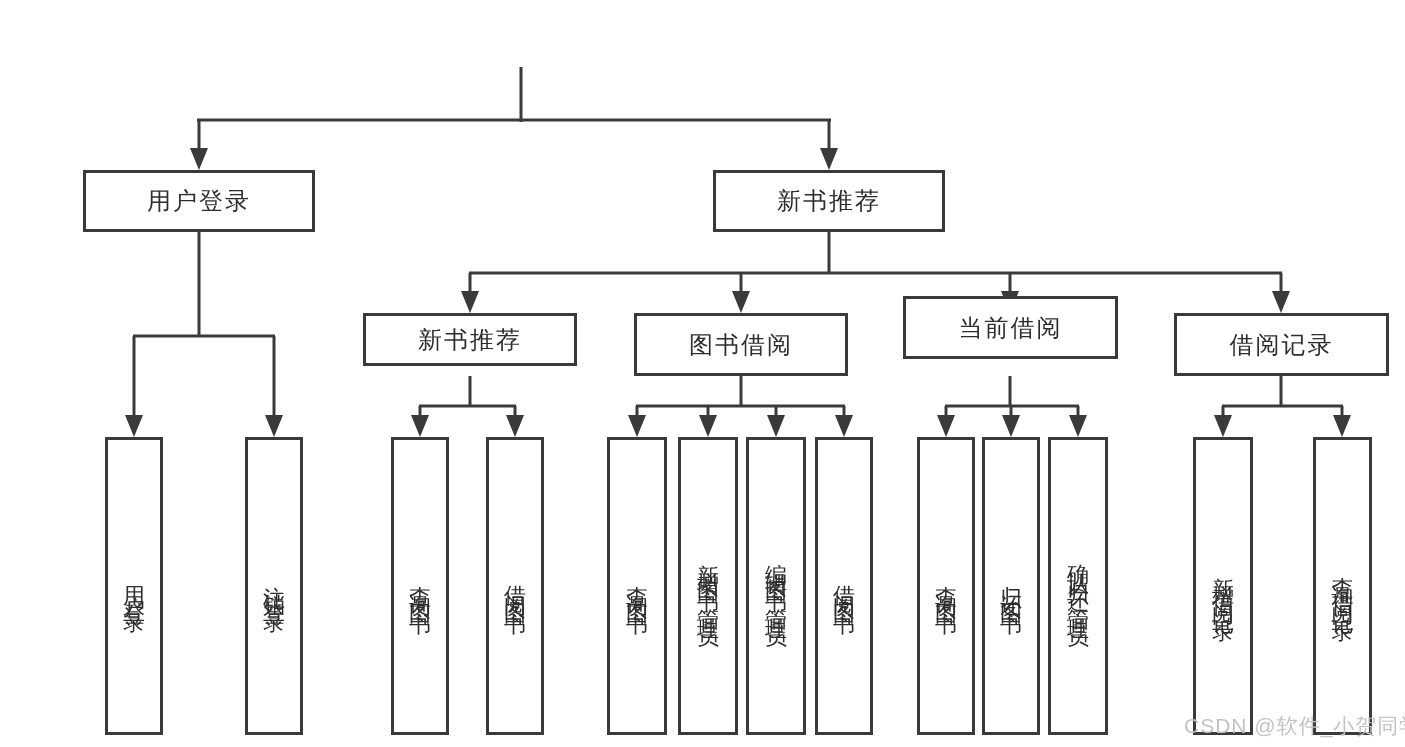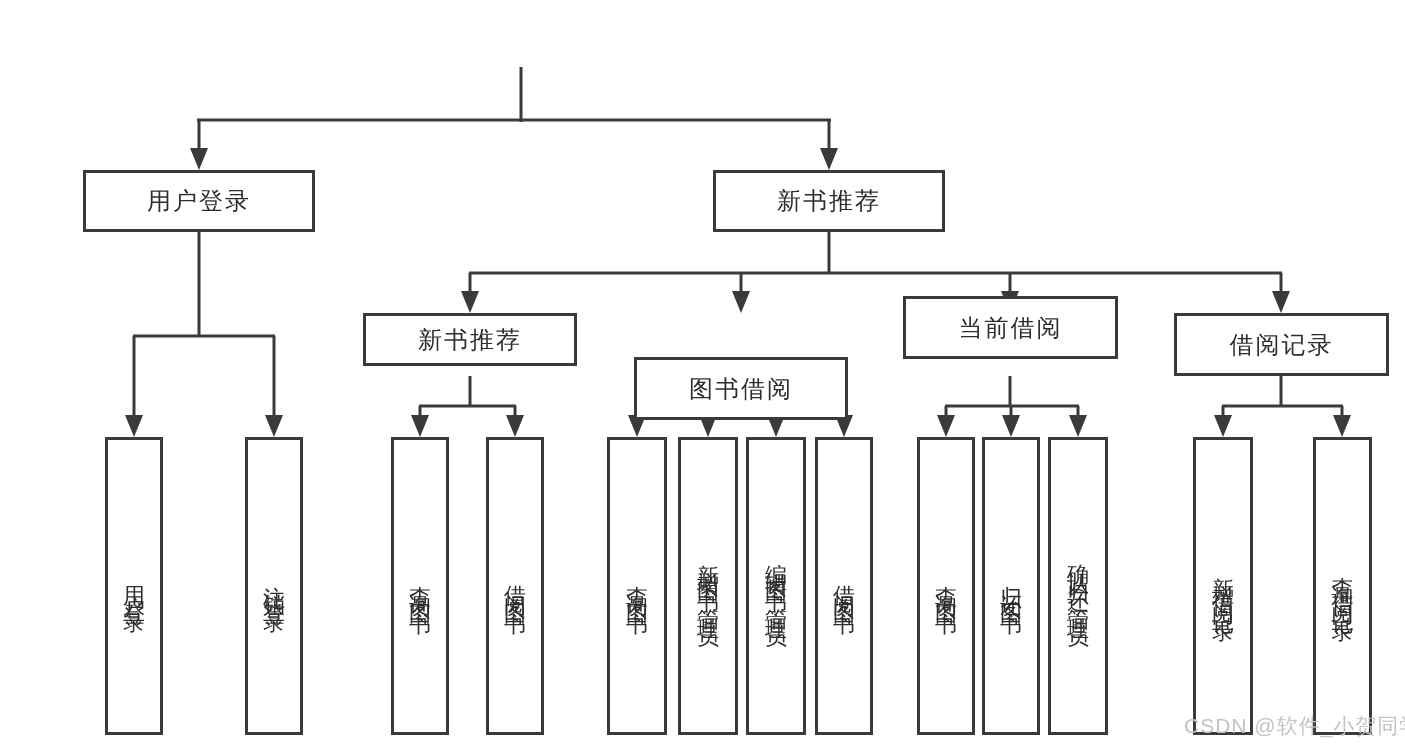--- a/index.html
+++ b/index.html
@@ -102,21 +102,21 @@
   <div class="box hbox" style="left:83px; top:170px; width:232px; height:62px;">
     <span>用户登录</span>
   </div>
   <div class="box hbox" style="left:713px; top:170px; width:232px; height:62px;">
     <span>新书推荐</span>
   </div>
 
   <div class="box hbox" style="left:363px; top:313px; width:214px; height:53px;">
     <span>新书推荐</span>
   </div>
-  <div class="box hbox" style="left:634px; top:313px; width:214px; height:63px;margin-top:44px;">
+  <div class="box hbox" style="left:634px; top:313px; width:214px; height:63px;">
     <span>图书借阅</span>
   </div>
   <div class="box hbox" style="left:903px; top:296px; width:215px; height:63px;">
     <span>当前借阅</span>
   </div>
   <div class="box hbox" style="left:1174px; top:313px; width:215px; height:63px;">
     <span>借阅记录</span>
   </div>
 
   <div class="box leaf" style="left:105px; top:437px; width:58px; height:298px;">

